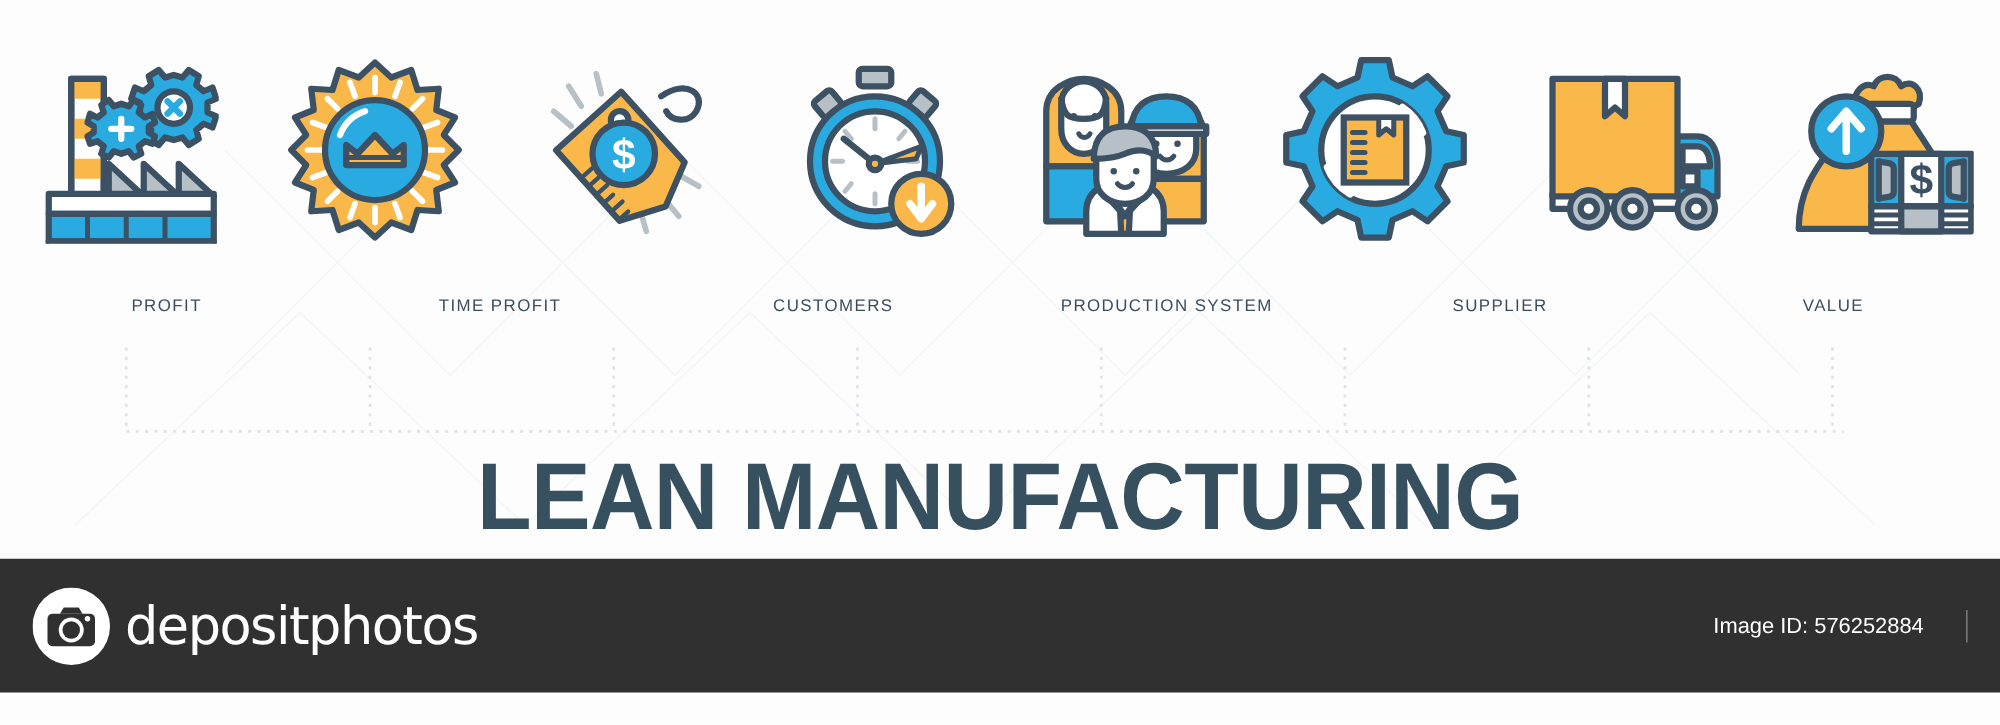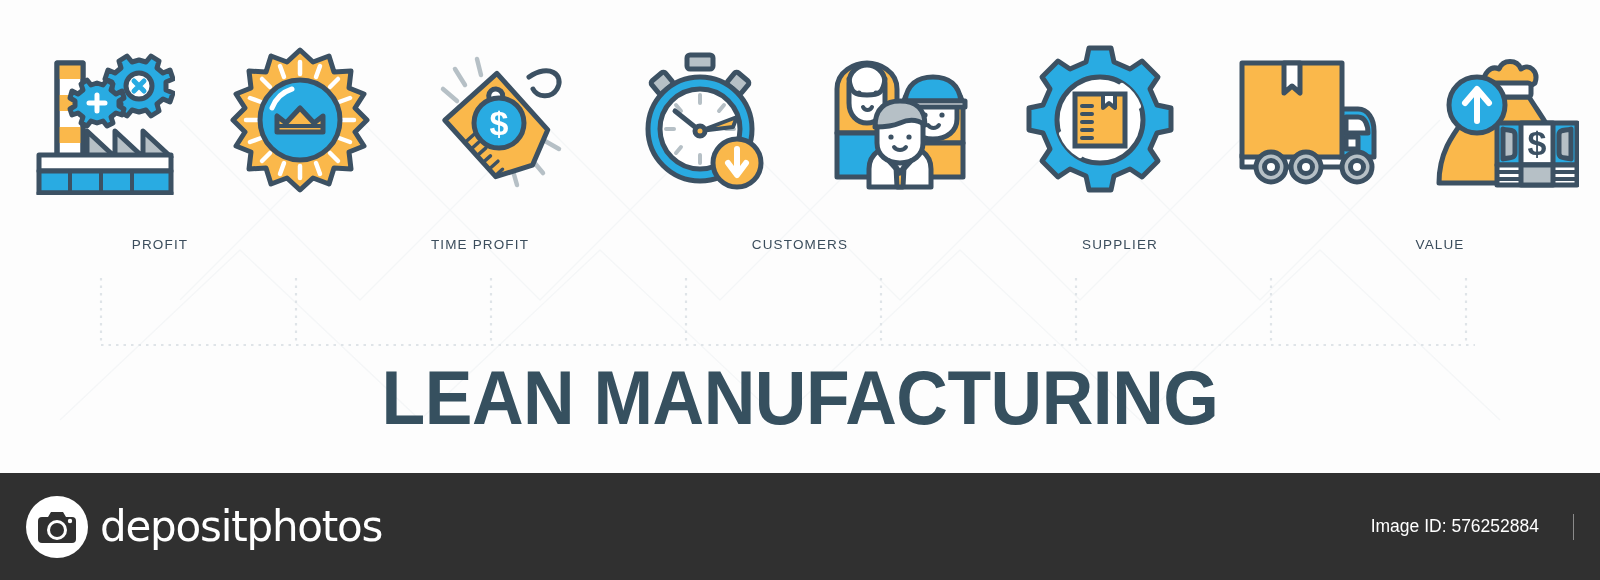--- a/index.html
+++ b/index.html
@@ -55,21 +55,21 @@
     letter-spacing:-0.5px;
     line-height:92px;
     font-family:"Liberation Sans Narrow","Liberation Sans","DejaVu Sans",sans-serif;
     transform:scaleX(.94);
     transform-origin:center;
     white-space:nowrap;
   }
 
   
   .footer{
-    position:absolute;left:0;top:473px;width:1600px;height:107px;
+    position:absolute;left:0;top:447px;width:1600px;height:107px;
     background:#303030;
     display:flex;align-items:center;justify-content:space-between;
     box-sizing:border-box;
     padding:0 26px 0 26px;
   }
   .brand{display:flex;align-items:center;gap:12px;}
   .brand-text{
     color:#ffffff;font-size:42px;font-weight:400;letter-spacing:-1.2px;
     font-family:"DejaVu Sans","Liberation Sans",sans-serif;
   }
@@ -350,20 +350,23 @@
     <div class="label-cell">
       <span class="label">PROFIT</span>
     </div>
     <div class="label-cell">
       <span class="label">TIME PROFIT</span>
     </div>
     <div class="label-cell">
       <span class="label">CUSTOMERS</span>
     </div>
     <div class="label-cell">
+      <span class="label">PRODUCTION SYSTEM</span>
+    </div>
+    <div class="label-cell">
       <span class="label">SUPPLIER</span>
     </div>
     <div class="label-cell">
       <span class="label">VALUE</span>
     </div>
   </div>
 
   <svg class="connectors" width="1600" height="90" viewBox="0 0 1600 90">
     <g stroke="#dfe4e8" stroke-width="2.2" stroke-dasharray="2.5 5" fill="none">
       <line x1="101" y1="16" x2="101" y2="83"></line>

